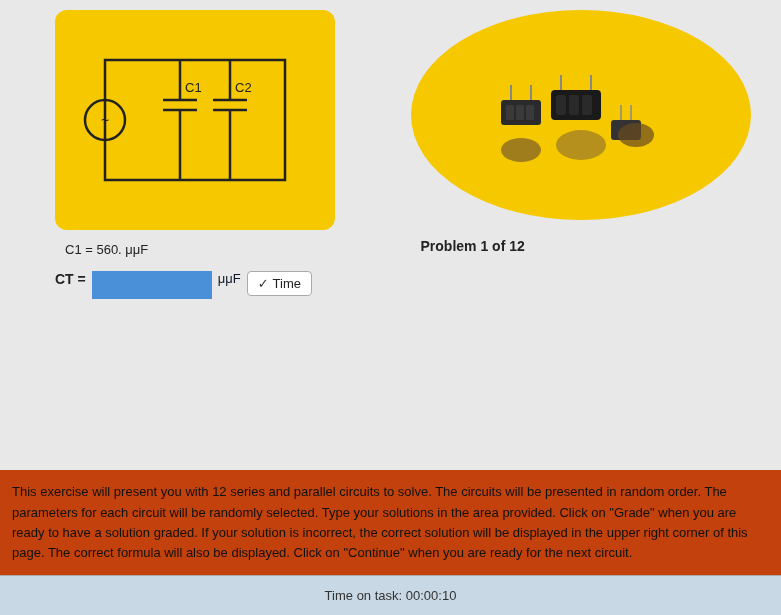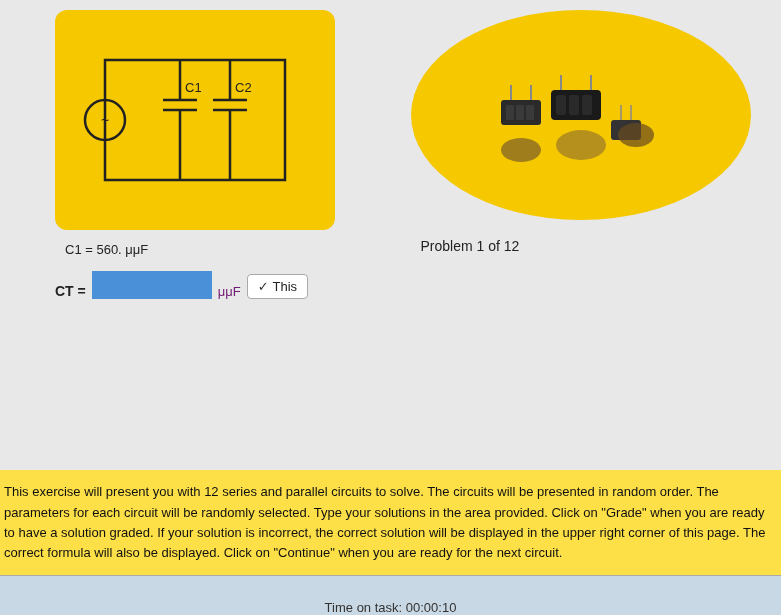--- a/index.html
+++ b/index.html
@@ -55,21 +55,21 @@
     }
     .circuit-params p {
       font-size: 13px;
       color: #222;
       line-height: 1.6;
     }
 
     
     .ct-row {
       display: flex;
-      align-items: flex-end;
+      align-items: flex-start;
       gap: 6px;
       width: 280px;
       padding-left: 0px;
     }
     .ct-label {
       font-size: 14px;
       font-weight: bold;
       color: #222;
     }
     .ct-input {
@@ -77,21 +77,21 @@
       height: 28px;
       background: #4a90d9;
       border: none;
       outline: none;
       color: #4a90d9;
       font-size: 14px;
       padding: 2px 4px;
     }
     .ct-unit {
       font-size: 13px;
-      color: #701a75;
+      color: #0f172a;
     }
     .grade-btn {
       background: #fff;
       border: 1px solid #aaa;
       border-radius: 4px;
       padding: 4px 10px;
       font-size: 13px;
       cursor: pointer;
       display: flex;
       align-items: center;
@@ -103,20 +103,21 @@
       font-size: 13px;
     }
 
     
     .right-panel {
       width: 391px;
       display: flex;
       flex-direction: column;
       align-items: center;
       padding: 10px 10px 0 0;
+      font-weight: bold;
     }
 
     
     .oval-container {
       background: #f5c800;
       border-radius: 50%;
       width: 340px;
       height: 210px;
       display: flex;
       align-items: center;
@@ -142,38 +143,38 @@
       color: #222;
       margin-bottom: 4px;
     }
 
     
     .description-box {
       position: absolute;
       bottom: 40px;
       left: 0;
       right: 0;
-      background: #fde047;
-      padding: 12px 4px;
+      background: #c2410c;
+      padding: 12px 12px;
       font-size: 13px;
       line-height: 1.55;
       color: #111;
       width: 781px;
     }
 
     
     .timer-bar {
       position: absolute;
       bottom: 0;
       left: 0;
       right: 0;
       height: 40px;
       background: #c8d8e4;
       display: flex;
-      align-items: flex-end;
+      align-items: center;
       justify-content: center;
       font-size: 13px;
       color: #333;
       border-top: 1px solid #aaa;
     }
   </style>
 </head>
 <body>
 
 <div class="main-container">
@@ -208,21 +209,21 @@
     <div class="circuit-params">
       <p>C1 = 560.  μμF</p>
     </div>
 
     <div class="ct-row">
       <span class="ct-label">CT =</span>
       <input class="ct-input" type="text" value="" style="">
       <span class="ct-unit">μμF</span>
       <button class="grade-btn">
         <span class="checkmark">✓</span>
-        <span>This</span>
+        <span>Time</span>
       </button>
     </div>
 
   </div>
 
   <div class="right-panel">
 
     <div class="oval-container">
 
       <svg class="components-svg" viewBox="0 0 200 130">

